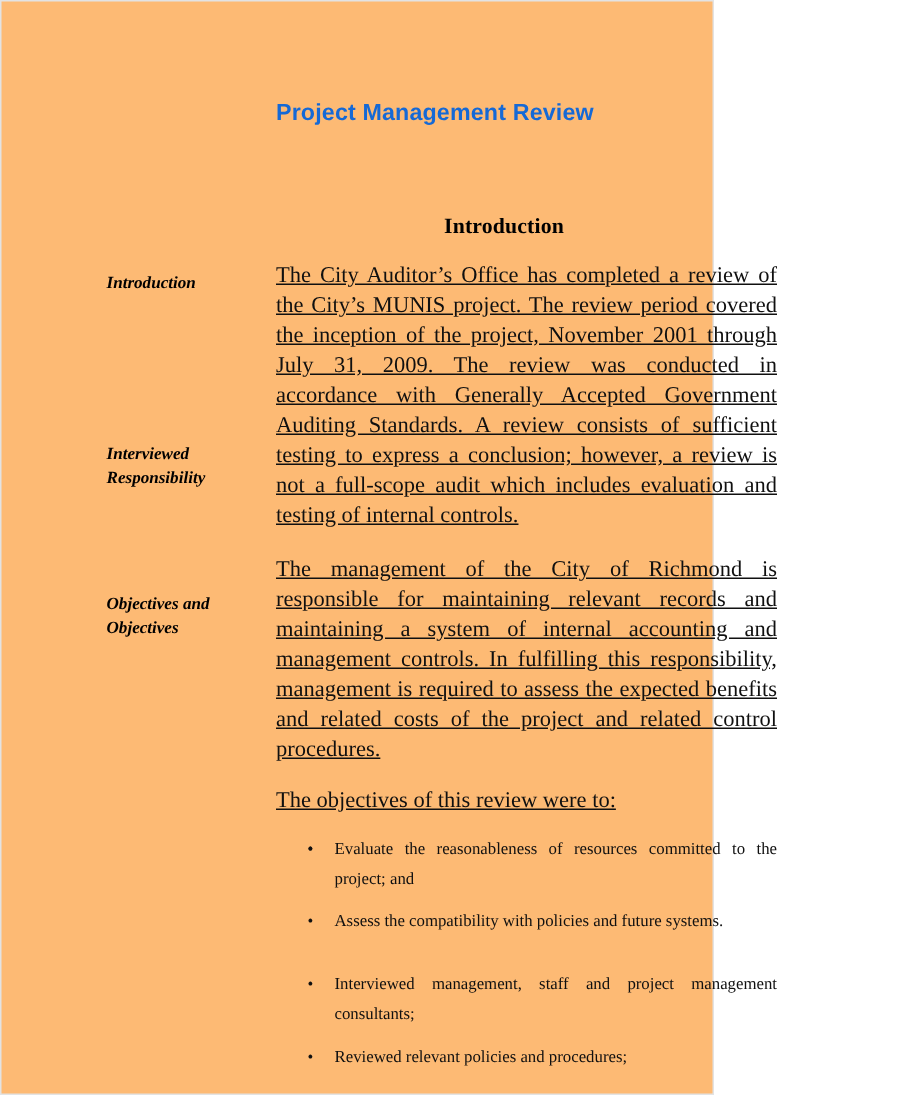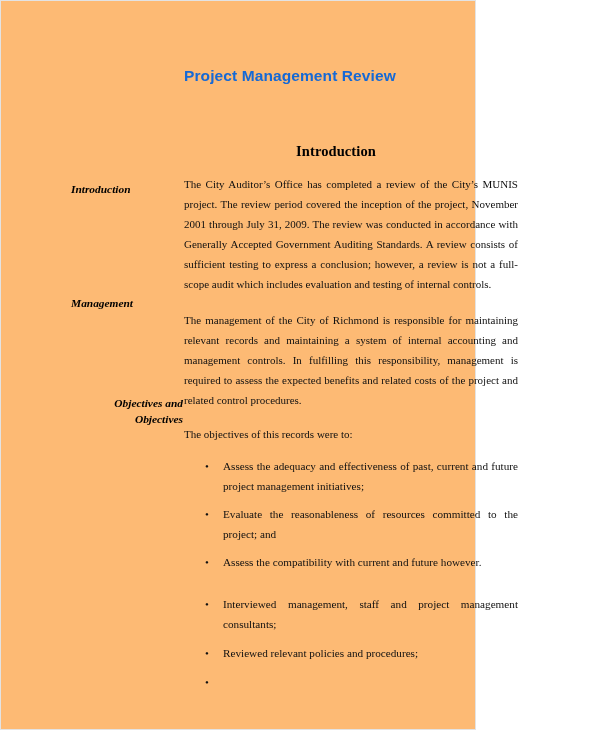--- a/index.html
+++ b/index.html
@@ -48,25 +48,26 @@
     text-align: center;
     font-size: 14.5px;
     font-weight: bold;
     color: #000000;
     margin: 0 0 14px 0;
     letter-spacing: 0.1px;
     padding-right: 30px;
   }
 
   .para {
-    font-size: 11px;
+    font-size: 15px;
     line-height: 20px;
     text-align: justify;
     color: #101010;
     margin: 0;
+    text-decoration: underline;
   }
 
   .para + .para {
     margin-top: 16px;
   }
 
   .spacer-lg { height: 14px; }
   .spacer-md { height: 10px; }
 
   
@@ -110,52 +111,52 @@
 </head>
 <body>
 
 <div class="page">
 
   <div class="doc-title">Project Management Review</div>
 
   <div class="margin-label" style="top:180px;">Introduction</div>
 
   <div class="margin-label" style="top:294px;">
-    <div>Management</div>
+    <div>Interviewed</div>
+    <div>Responsibility</div>
   </div>
 
-  <div class="margin-label" style="top:394px;text-align:right;">
+  <div class="margin-label" style="top:394px;">
     <div>Objectives and</div>
     <div>Objectives</div>
   </div>
 
   <div class="body-col">
 
     <h2 class="section-heading">Introduction</h2>
 
     <p class="para">The City Auditor’s Office has completed a review of the City’s MUNIS project.  The review period covered the inception of the project, November 2001 through July 31, 2009.  The review was conducted in accordance with Generally Accepted Government Auditing Standards.  A review consists of sufficient testing to express a conclusion; however, a review is not a full-scope audit which includes evaluation and testing of internal controls.</p>
 
     <p class="para">The management of the City of Richmond is responsible for maintaining relevant records and maintaining a system of internal accounting and management controls.   In fulfilling this responsibility, management is required to assess the expected benefits and related costs of the project and related control procedures.</p>
 
     <div class="spacer-lg"></div>
 
-    <p class="para">The objectives of this records were to:</p>
+    <p class="para">The objectives of this review were to:</p>
 
     <ul class="bullets">
       <li>
         <span class="bullet-dot">•</span>
-        <span>Assess the adequacy and effectiveness of past, current and future project management initiatives;</span>
       </li>
       <li>
         <span class="bullet-dot">•</span>
         <span>Evaluate the reasonableness of resources committed to the project; and</span>
       </li>
       <li>
         <span class="bullet-dot">•</span>
-        <span>Assess the compatibility with current and future however.</span>
+        <span>Assess the compatibility with policies and future systems.</span>
       </li>
     </ul>
 
     <div class="spacer-md"></div>
 
 
     <ul class="bullets tight">
       <li>
         <span class="bullet-dot">•</span>
         <span>Interviewed management, staff and project management consultants;</span>

